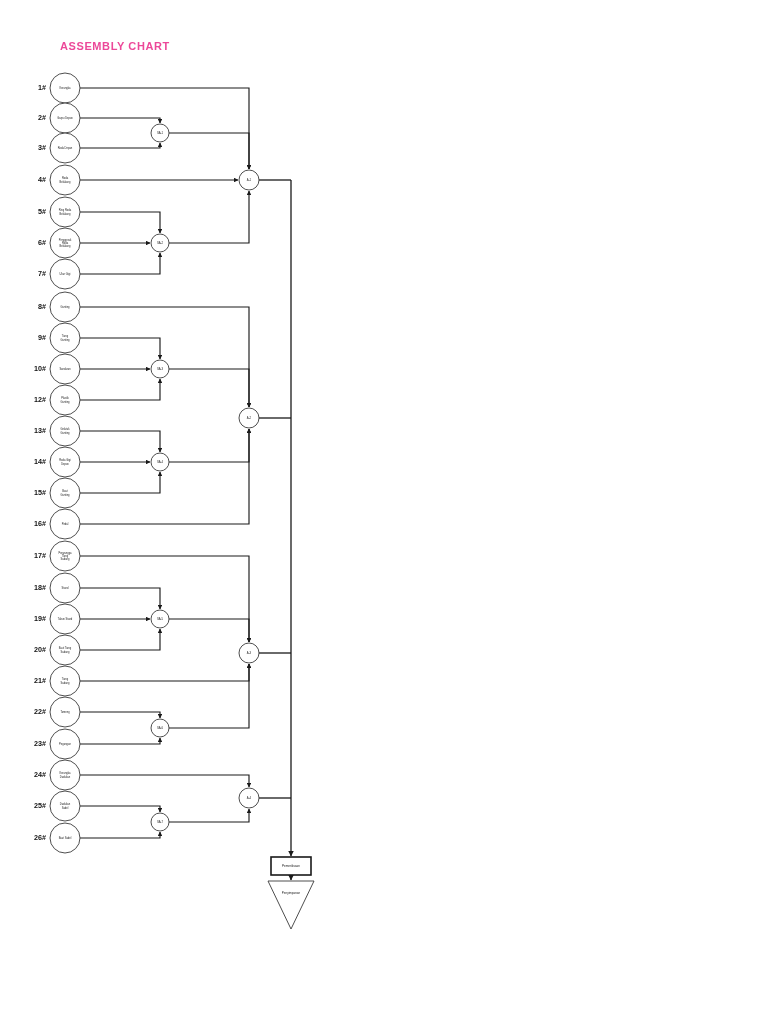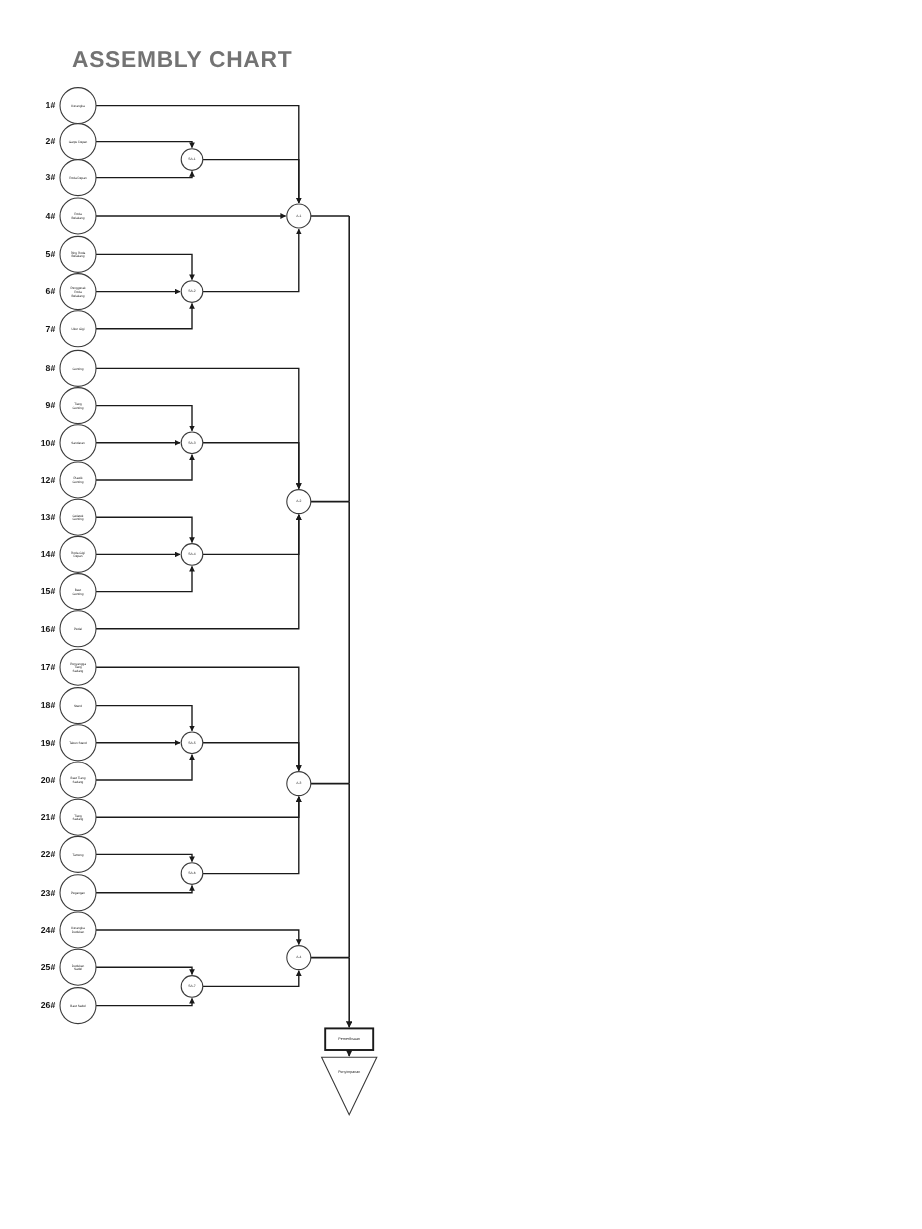--- a/index.html
+++ b/index.html
@@ -21,24 +21,24 @@
     left: 0; top: 0;
     width: 768px;
     height: 1024px;
   }
 
   #page-title {
     position: absolute;
     left: 60px;
     top: 40px;
     font-family: "Liberation Sans", sans-serif;
-    font-size: 19px;
+    font-size: 11px;
     font-weight: bold;
     letter-spacing: 0.6px;
-    color: #737373;
+    color: #ec4899;
     white-space: nowrap;
   }
 
   svg#diagram {
     position: absolute;
     left: 0; top: 0;
     width: 768px;
     height: 1024px;
     display: block;
   }

